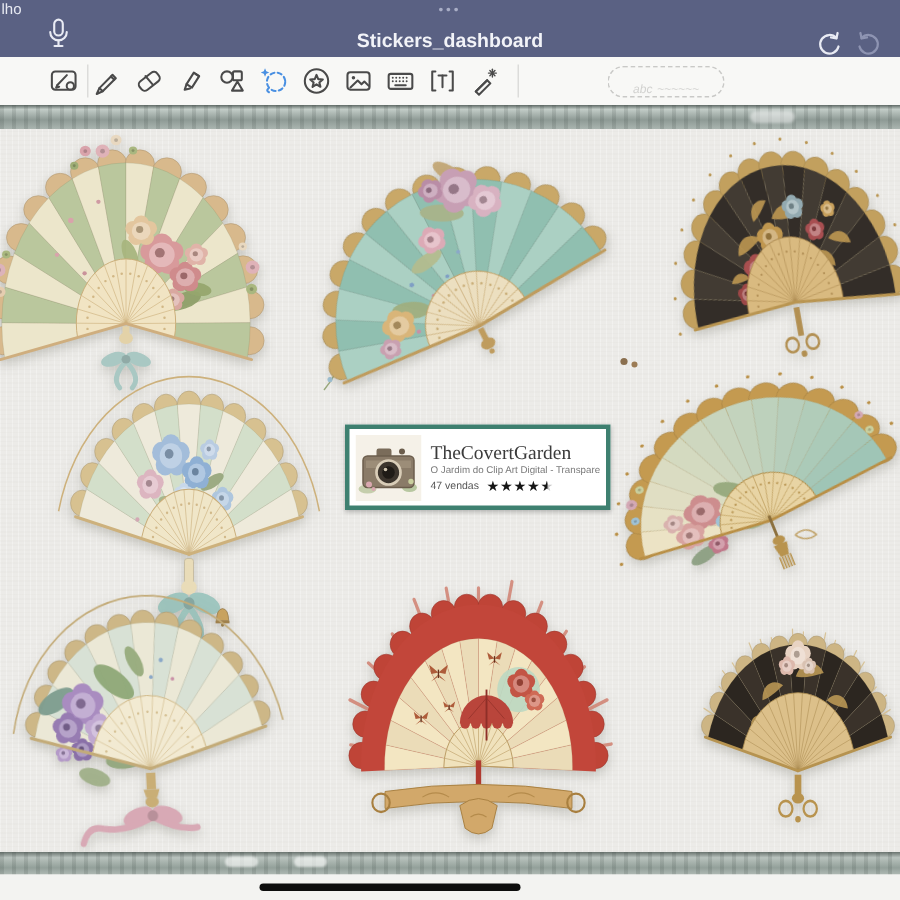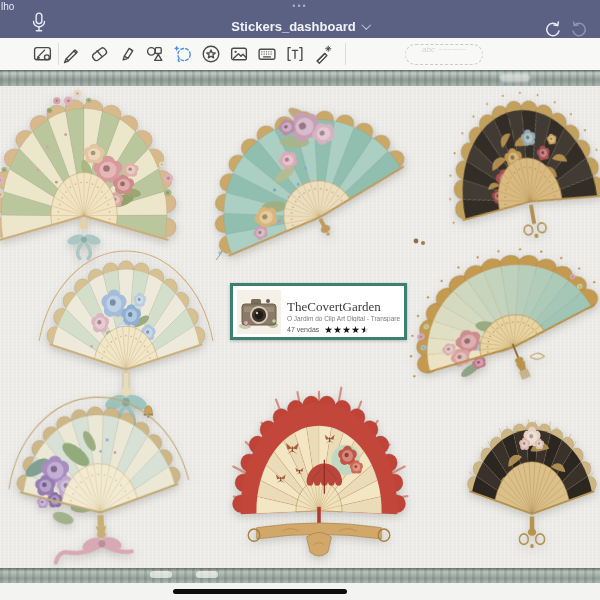--- a/index.html
+++ b/index.html
@@ -5,31 +5,31 @@
   html,body{margin:0;padding:0;background:#222;}
   .screen{position:relative;width:600px;height:600px;overflow:hidden;background:#ecebe8;
     font-family:"Liberation Sans",sans-serif;-webkit-font-smoothing:antialiased;}
   
   .navbar{position:absolute;left:0;top:0;width:600px;height:38px;background:#5a6183;}
   .nav-dots{position:absolute;left:0;top:1px;width:100%;text-align:center;color:#a9aec6;
     font-size:9px;letter-spacing:2px;}
   .cut-text{position:absolute;left:1px;top:1px;color:#e8eaf2;font-size:10px;}
   .mic{position:absolute;left:31px;top:12px;}
   .nav-title{position:absolute;left:50%;top:19px;transform:translateX(-50%);display:flex;
-    align-items:center;gap:6px;color:#f2f3f8;font-size:13px;font-weight:700;white-space:nowrap;}
+    align-items:center;gap:6px;color:#f2f3f8;font-size:13px;font-weight:700;white-space:nowrap;flex-direction:column;}
   .chev{width:6px;height:6px;border-right:1.6px solid #c3c8da;border-bottom:1.6px solid #c3c8da;
     transform:rotate(45deg) translateY(-2px);display:inline-block;}
   .nav-btn{position:absolute;top:21px;width:16px;height:16px;}
   
   .toolbar{position:absolute;left:0;top:38px;width:600px;height:32px;background:#f8f8f6;
     border-bottom:1px solid #d6d6d4;}
   .tb-icon{position:absolute;top:6px;width:20px;height:20px;}
   .tb-div{position:absolute;top:5px;width:1px;height:22px;background:#dcdcda;}
   .hint-oval{position:absolute;left:405px;top:6px;width:76px;height:19px;border:1px dashed #c9c9c7;
-    border-radius:11px;display:flex;align-items:flex-start;justify-content:center;gap:3px;
+    border-radius:11px;display:flex;align-items:flex-end;justify-content:center;gap:3px;
     color:#d2d2d0;font-size:8px;font-style:italic;}
   
   .edge{position:absolute;left:0;width:600px;}
   .edge-top{top:70px;height:16px;background:linear-gradient(#5f6a66 0%,#c2ccc7 18%,#8e9a95 62%,#aab5b0 100%);}
   .edge-top .tex,.edge-bot .tex{position:absolute;inset:0;
     background:repeating-linear-gradient(90deg,rgba(50,60,56,.14) 0 3px,transparent 3px 8px);}
   .edge-hl{position:absolute;left:500px;top:4px;width:30px;height:8px;border-radius:5px;
     background:rgba(255,255,255,.5);filter:blur(1px);}
   .edge-bot{top:568px;height:15px;background:linear-gradient(#6a746f 0%,#b9c3be 25%,#93a09a 70%,#aeb8b3 100%);}
   .edge-hl2{position:absolute;top:3px;width:22px;height:7px;border-radius:4px;background:rgba(250,252,250,.65);filter:blur(.6px);}
@@ -38,21 +38,21 @@
   
   .canvas{position:absolute;left:0;top:86px;width:600px;height:482px;background:#ecebe8;
     background-image:repeating-linear-gradient(0deg,rgba(120,115,100,.025) 0 1px,transparent 1px 3px),
       repeating-linear-gradient(90deg,rgba(255,255,255,.3) 0 1px,transparent 1px 4px);}
   .sticker{position:absolute;}
   .sticker svg{width:100%;height:100%;overflow:visible;filter:drop-shadow(0 3px 4px rgba(90,88,75,.28));}
   .sprig{position:absolute;}
   
   .card{position:absolute;left:230px;top:197px;width:177px;height:57px;background:#fff;
     border:3px solid #3e8070;box-sizing:border-box;box-shadow:0 1px 3px rgba(0,0,0,.25);
-    display:flex;align-items:flex-end;padding:3px 4px;gap:6px;}
+    display:flex;align-items:center;padding:3px 4px;gap:6px;}
   .card-img{width:44px;height:44px;flex:0 0 44px;}
   .card-body{flex:1;min-width:0;}
   .card-title{font-family:"Liberation Serif",serif;font-size:13px;color:#3b3b3b;line-height:14px;
     white-space:nowrap;overflow:hidden;}
   .card-sub{font-size:6.5px;color:#7a7a7a;white-space:nowrap;overflow:hidden;margin-top:1px;}
   .card-row{display:flex;align-items:center;gap:5px;margin-top:3px;}
   .card-sales{font-size:7px;color:#555;}
   .stars{position:relative;font-size:9.5px;line-height:9px;color:#c9c9c9;letter-spacing:.5px;white-space:nowrap;}
   .stars-fill{position:absolute;left:0;top:0;overflow:hidden;color:#151515;}
   .ic{stroke:#4a4a4a;fill:none;stroke-width:1.3;stroke-linecap:round;stroke-linejoin:round;}

